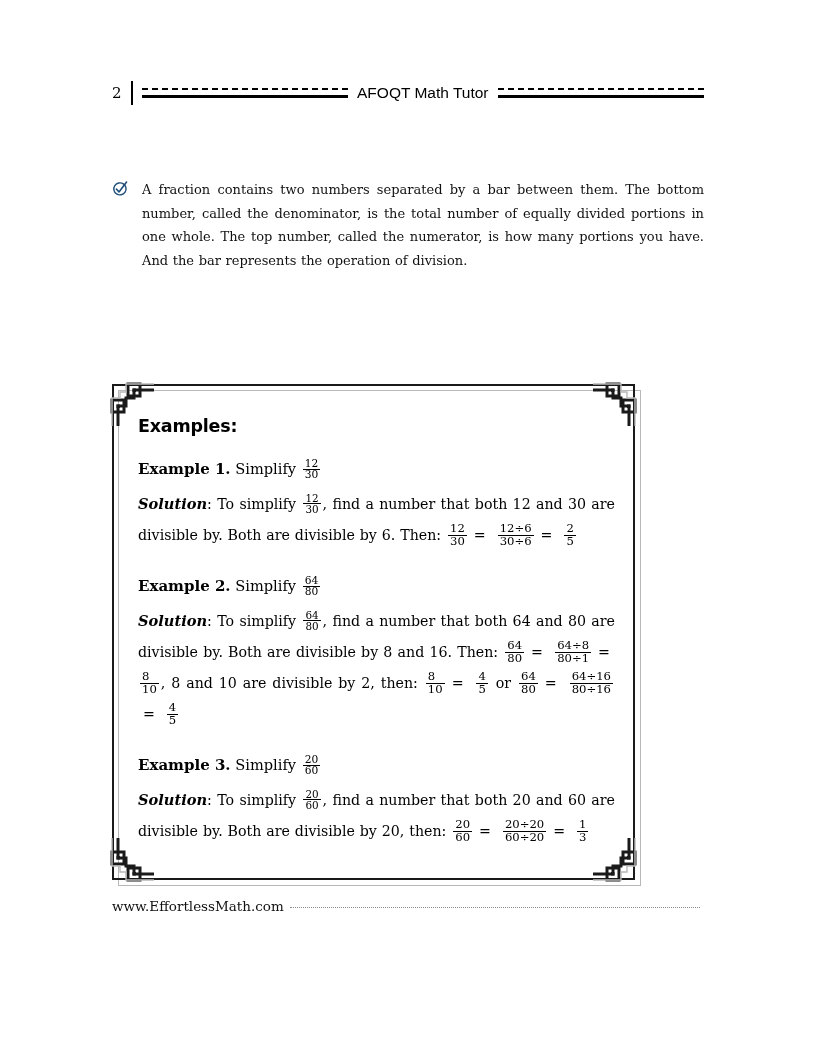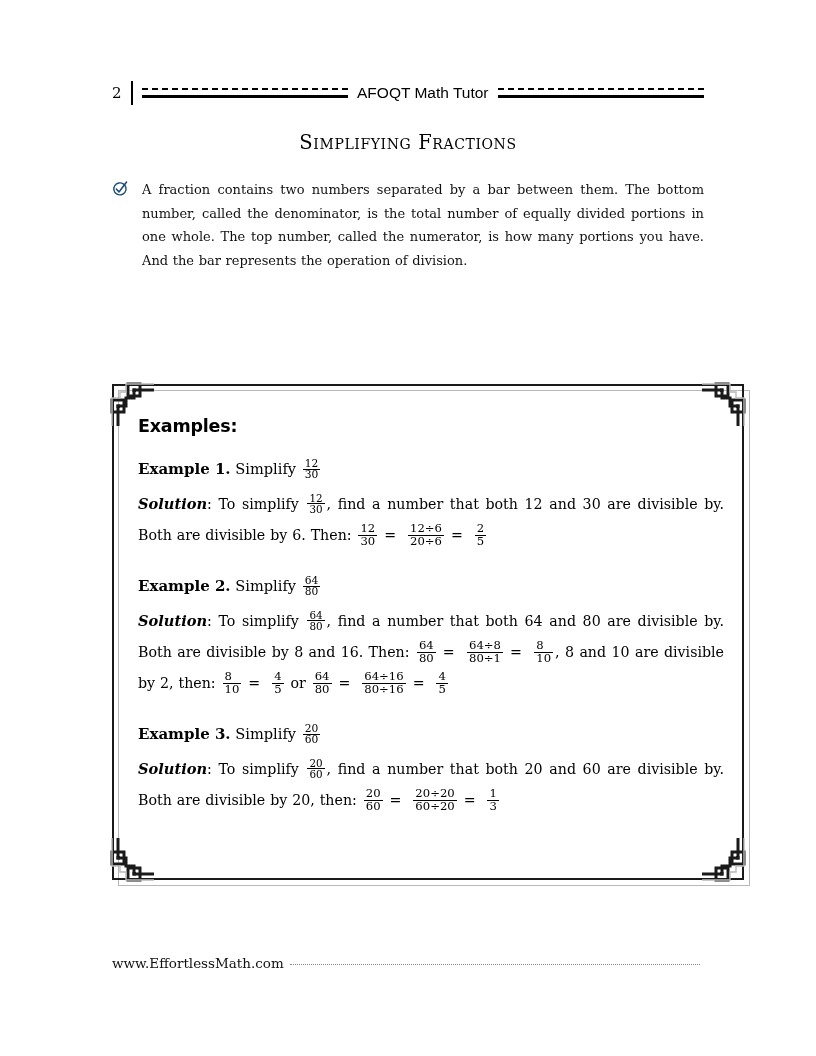--- a/index.html
+++ b/index.html
@@ -113,21 +113,21 @@
     text-align-last: left;
     color: #111;
     word-spacing: 0.5px;
   }
 
   
   .box-wrap {
     position: absolute;
     left: 112px;
     top: 384px;
-    width: 638px;
+    width: 529px;
     height: 502px;
   }
   
   .box-outer {
     position: absolute;
     left: 6px;
     top: 6px;
     right: 0px;
     bottom: 0px;
     border: 1.5px solid #b8b8b8;
@@ -210,21 +210,21 @@
     padding: 0 2px;
     border-top: 1.3px solid #000;
   }
   .frac.big { font-size: 0.82em; vertical-align: -0.40em; }
   .eqs { margin: 0 5px; }
 
   
   .footer {
     position: absolute;
     left: 112px;
-    top: 955px;
+    top: 898px;
     width: 588px;
     display: flex;
     align-items: baseline;
   }
   .footer-url {
     font-family: "DejaVu Serif", "Liberation Serif", serif;
     font-size: 13.5px;
     white-space: nowrap;
     color: #111;
   }
@@ -248,21 +248,20 @@
       <div class="dashed"></div>
       <div class="solid"></div>
     </div>
     <div class="header-title">AFOQT Math Tutor</div>
     <div class="hrule">
       <div class="dashed"></div>
       <div class="solid"></div>
     </div>
   </div>
 
-  <div class="page-title">Simplifying Fractions</div>
 
   <div class="bullets">
 
     <div class="bullet-item">
       <span class="bullet-icon">
         <svg viewBox="0 0 18 18" width="17" height="17" aria-hidden="true">
           <ellipse cx="8.4" cy="9.4" rx="6.5" ry="6.3" fill="none" stroke="#1F4E79" stroke-width="1.5" transform="rotate(-12 8.4 9.4)"></ellipse>
           <path d="M4.6 9.6 L7.4 12.6 L15.4 2.2" fill="none" stroke="#1F4E79" stroke-width="1.7" stroke-linecap="round" stroke-linejoin="round"></path>
         </svg>
       </span>
@@ -339,21 +338,21 @@
           <span class="frac">
             <span class="num">12</span>
             <span class="den">30</span>
           </span><span>, find a number that both 12 and 30 are divisible by. Both are divisible by 6. Then:</span>
           <span class="frac big">
             <span class="num">12</span>
             <span class="den">30</span>
           </span><span class="eqs">=</span>
           <span class="frac big">
             <span class="num">12÷6</span>
-            <span class="den">20÷6</span>
+            <span class="den">30÷6</span>
           </span><span class="eqs">=</span>
           <span class="frac big">
             <span class="num">2</span>
             <span class="den">5</span>
           </span>
         </div>
       </div>
 
       <div class="example-block">
         <div class="ex-title">

